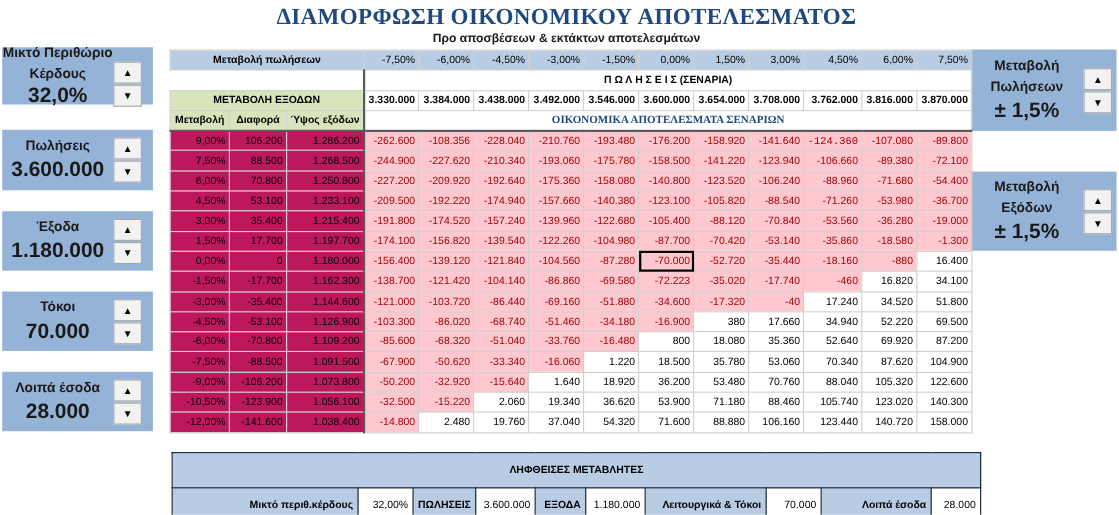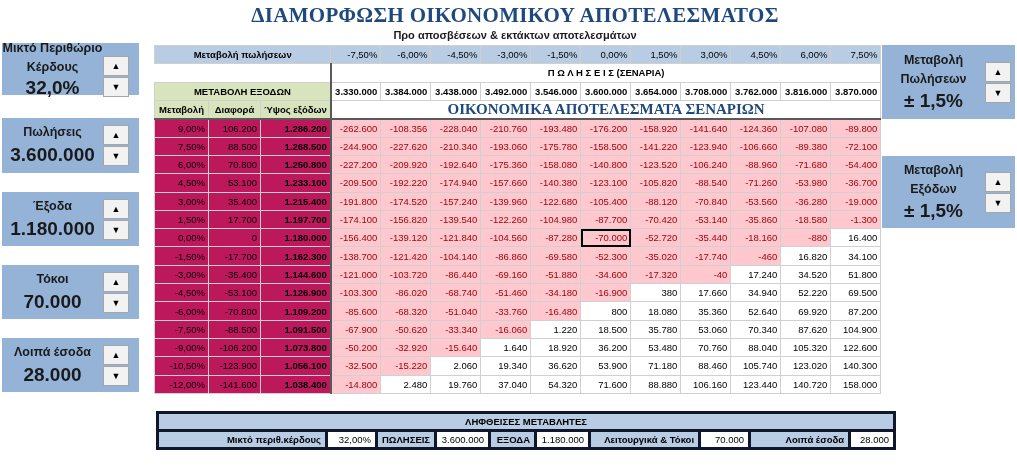--- a/index.html
+++ b/index.html
@@ -41,32 +41,32 @@
   
   table { border-collapse: collapse; position: absolute; table-layout: fixed; }
   .grid { left: 154px; top: 45px; }
   .grid td {
     font-size: 9.5px; height: 18.3px; padding: 0 3px; text-align: right;
     white-space: nowrap; border: 1px solid #d0d0d0;
   }
   .grid .hdr-blue { background: #b8cce4; }
   .grid .hdr-green { background: #d8e4bc; font-weight: bold; text-align: center; }
   .grid .green { background: #be185d; }
-  .grid .green.b { font-weight: bold; border-right: 2px solid #595959; margin-top: 28px; }
+  .grid .green.b { font-weight: normal; border-right: 2px solid #595959; margin-top: 28px; }
   .grid .neg { background: #ffc7ce; color: #9c0006; }
   .grid .pos { background: #ffffff; color: #000; }
   .grid .sel { outline: 2px solid #000; outline-offset: -2px; }
   .grid .center { text-align: center; font-weight: bold; }
-  .grid .scen { text-align: center; color: #1f497d; font-family: "Liberation Serif", serif; font-weight: bold; font-size: 15px; }
+  .grid .scen { text-align: center; color: #1f497d; font-family: "Liberation Serif", serif; font-weight: bold; font-size: 10px; }
   .grid .sales { font-weight: bold; background: #fff; }
   .grid .divider-left { border-left: 2px solid #595959; }
 
   
   .summary { left: 156px; top: 411px; }
-  .summary td { font-size: 9.5px; height: 18px; padding: 0 4px; white-space: nowrap; border: 3px solid #0f172a; }
+  .summary td { font-size: 9.5px; height: 32px; padding: 0 4px; white-space: nowrap; border: 1px solid #0f172a; }
   .summary .blue { background: #b8cce4; font-weight: bold; text-align: right; }
   .summary .head { background: #b8cce4; font-weight: bold; text-align: center; }
   .summary .white { background: #fff; text-align: right; }
 </style>
 </head>
 <body>
 
 <div class="title">ΔΙΑΜΟΡΦΩΣΗ ΟΙΚΟΝΟΜΙΚΟΥ ΑΠΟΤΕΛΕΣΜΑΤΟΣ</div>
 <div class="subtitle">Προ αποσβέσεων &amp; εκτάκτων αποτελεσμάτων</div>
 
@@ -239,21 +239,21 @@
         <td class="green" style="border-top: 2px solid rgb(89, 89, 89);">106.200</td>
         <td class="green b" style="border-top: 2px solid rgb(89, 89, 89);">1.286.200</td>
         <td class="neg" style="border-top: 2px solid rgb(89, 89, 89);">-262.600</td>
         <td class="neg" style="border-top: 2px solid rgb(89, 89, 89);">-108.356</td>
         <td class="neg" style="border-top: 2px solid rgb(89, 89, 89);">-228.040</td>
         <td class="neg" style="border-top: 2px solid rgb(89, 89, 89);">-210.760</td>
         <td class="neg" style="border-top: 2px solid rgb(89, 89, 89);">-193.480</td>
         <td class="neg" style="border-top: 2px solid rgb(89, 89, 89);">-176.200</td>
         <td class="neg" style="border-top: 2px solid rgb(89, 89, 89);">-158.920</td>
         <td class="neg" style="border-top: 2px solid rgb(89, 89, 89);">-141.640</td>
-        <td class="neg" style="border-top: 2px solid rgb(89, 89, 89);">-124.360</td>
+        <td class="neg" style="border-top: 2px solid rgb(89, 89, 89); font-family: Liberation Mono, monospace;">-124.360</td>
         <td class="neg" style="border-top: 2px solid rgb(89, 89, 89);">-107.080</td>
         <td class="neg" style="border-top: 2px solid rgb(89, 89, 89);">-89.800</td>
       </tr>
       <tr>
         <td class="green">7,50%</td>
         <td class="green">88.500</td>
         <td class="green b">1.268.500</td>
         <td class="neg">-244.900</td>
         <td class="neg">-227.620</td>
         <td class="neg">-210.340</td>
@@ -348,21 +348,21 @@
       </tr>
       <tr>
         <td class="green">-1,50%</td>
         <td class="green">-17.700</td>
         <td class="green b">1.162.300</td>
         <td class="neg">-138.700</td>
         <td class="neg">-121.420</td>
         <td class="neg">-104.140</td>
         <td class="neg">-86.860</td>
         <td class="neg">-69.580</td>
-        <td class="neg">-52.300</td>
+        <td class="neg">-72.223</td>
         <td class="neg">-35.020</td>
         <td class="neg">-17.740</td>
         <td class="neg">-460</td>
         <td class="pos">16.820</td>
         <td class="pos">34.100</td>
       </tr>
       <tr>
         <td class="green">-3,00%</td>
         <td class="green">-35.400</td>
         <td class="green b">1.144.600</td>

